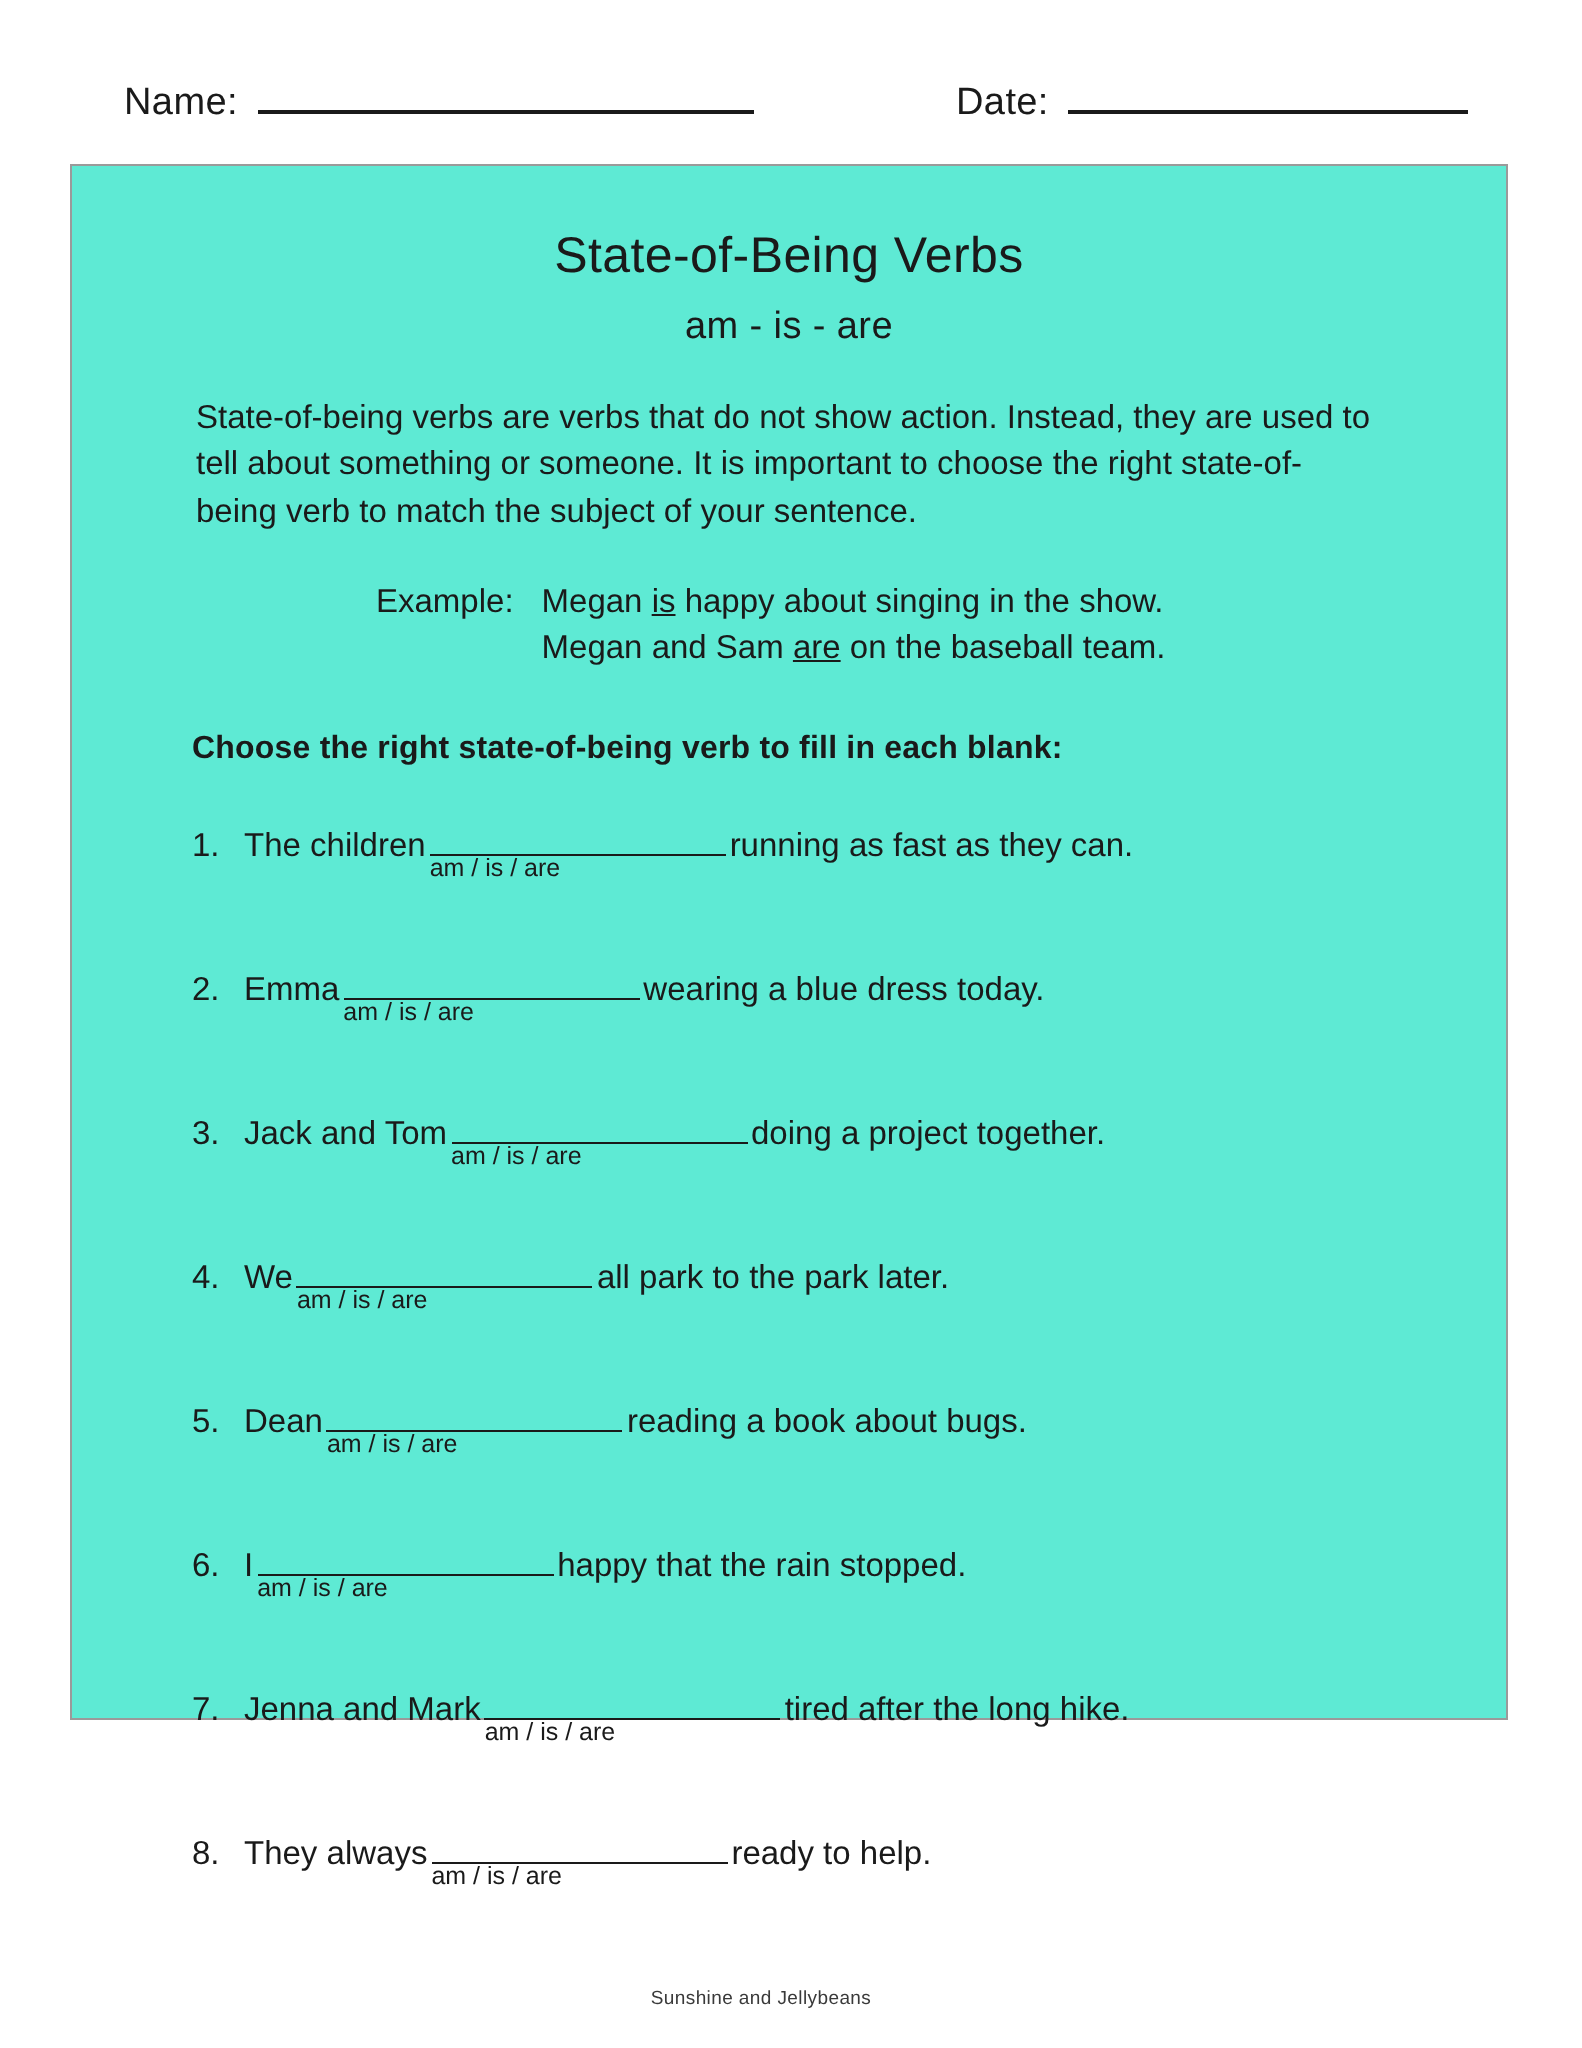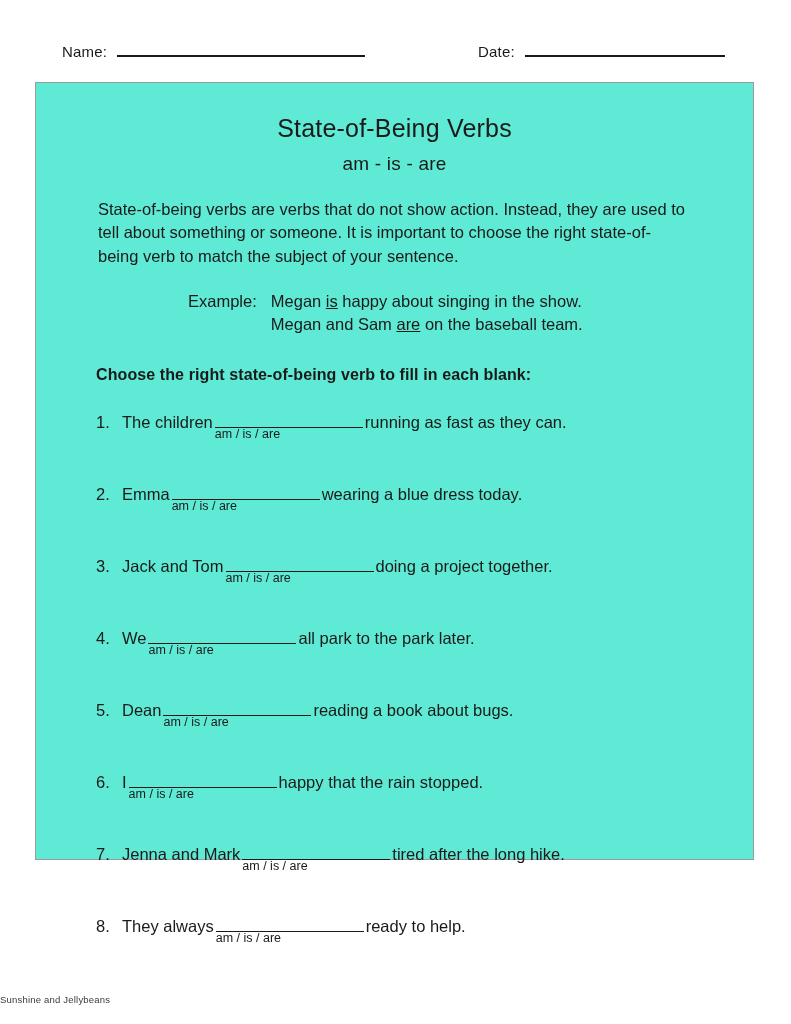--- a/index.html
+++ b/index.html
@@ -21,21 +21,21 @@
     position: absolute;
     top: 40px;
     left: 0;
     width: 791px;
     height: 32px;
   }
   .field {
     position: absolute;
     display: flex;
     align-items: baseline;
-    font-size: 15px;
+    font-size: 19px;
     letter-spacing: .2px;
     color: #1a1a1a;
   }
   .field-name { left: 62px; }
   .field-date { left: 478px; }
   .field-label { white-space: nowrap; }
   .field-rule {
     display: inline-block;
     border-bottom: 2px solid #1a1a1a;
     margin-left: 10px;
@@ -142,21 +142,21 @@
     white-space: nowrap;
   }
   .q-post { }
 
   
   .credit {
     position: absolute;
     top: 994px;
     left: 0;
     width: 791px;
-    text-align: left;
+    text-align: center;
     padding-right: 30px;
     box-sizing: border-box;
     font-size: 9.5px;
     color: #3a3a3a;
     letter-spacing: .2px;
   }
 </style>
 </head>
 <body>
 

